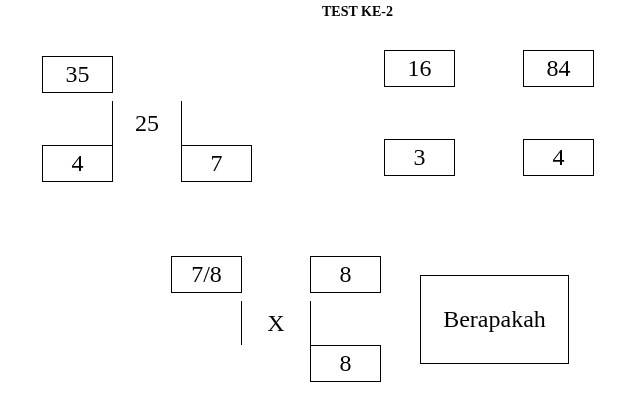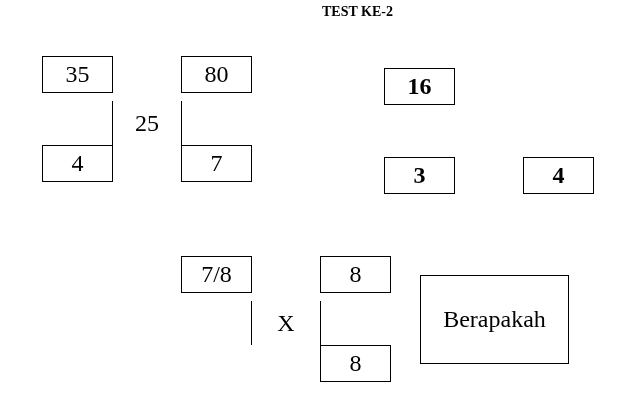--- a/index.html
+++ b/index.html
@@ -21,33 +21,33 @@
               box-sizing:border-box; border:1.3px solid #000; display:flex; 
               align-items:center; justify-content:center; font-size:24px; line-height:33px; }
 </style>
 </head>
 <body>
 
 <div class="title">TEST KE-2</div>
 
 <div class="puzzle" style="left:42px; top:56px;">
   <div class="cell tl">35</div>
-  <div class="cell tr">80</div>
   <div class="cell mid md">25</div>
   <div class="cell bl">4</div>
   <div class="cell br">7</div>
 </div>
 
-<div class="puzzle" style="left:384px; top:68px;font-weight:bold;">
+<div class="puzzle" style="left:384px; top:50px;">
   <div class="cell tl">16</div>
+  <div class="cell tr">84</div>
   <div class="cell bl">3</div>
   <div class="cell br">4</div>
 </div>
 
-<div class="puzzle" style="left:181px; top:256px;">
+<div class="puzzle" style="left:171px; top:256px;">
   <div class="cell tl">7/8</div>
   <div class="cell tr">8</div>
   <div class="cell mid md">X</div>
   <div class="cell br">8</div>
 </div>
 
 <div class="question">
   <span>Berapakah</span>
 </div>
 

